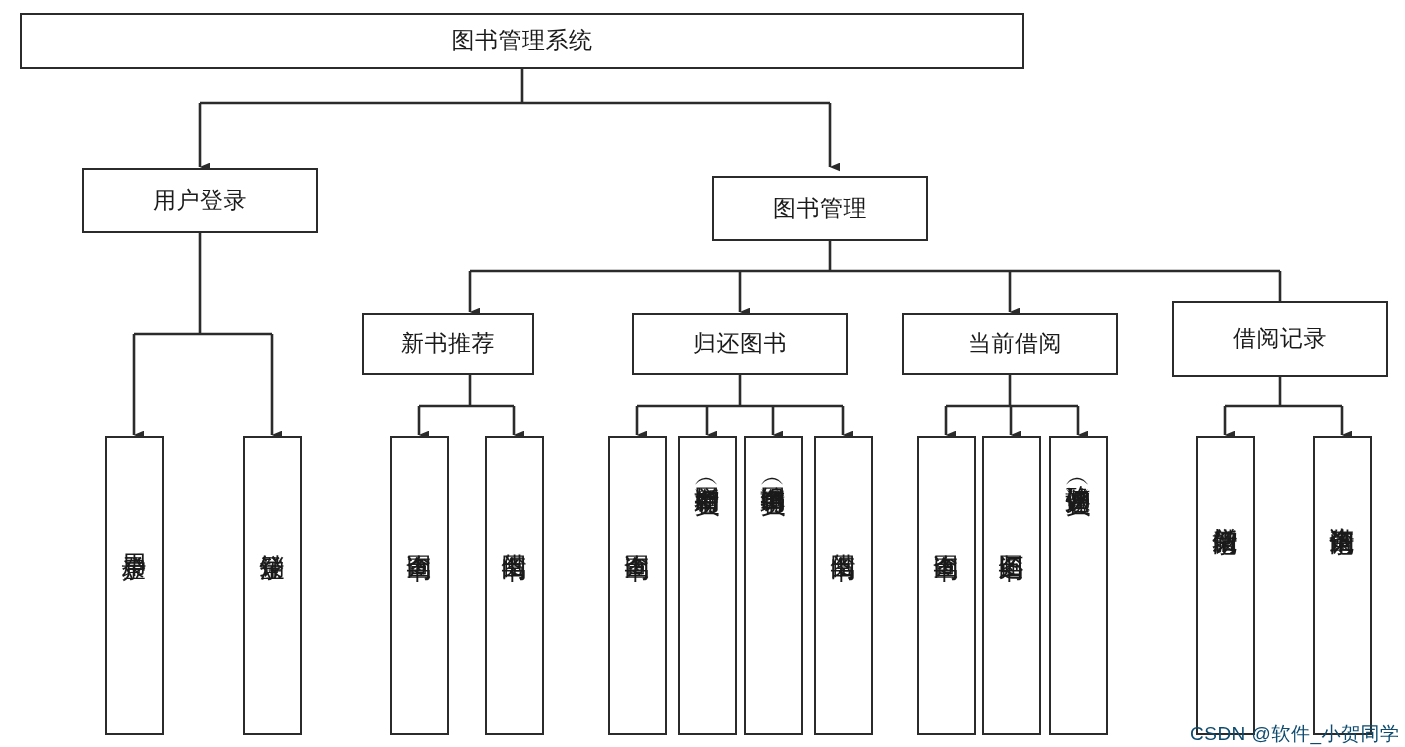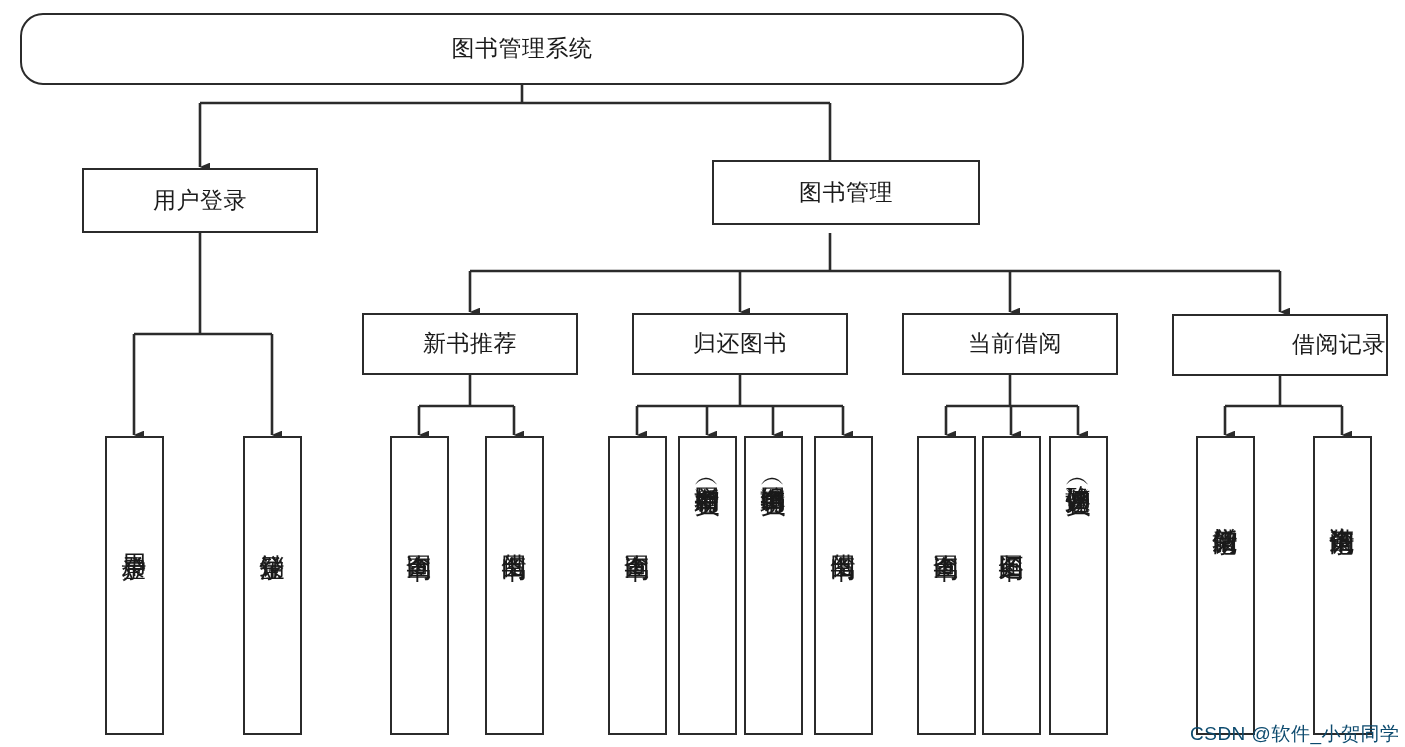--- a/index.html
+++ b/index.html
@@ -105,39 +105,39 @@
         <path d="M1011 406 L1011 435" marker-end="url(#arrowhead)"></path>
         <path d="M1078 406 L1078 435" marker-end="url(#arrowhead)"></path>
         <path d="M1280 375 L1280 406"></path>
         <path d="M1225 406 L1342 406"></path>
         <path d="M1225 406 L1225 435" marker-end="url(#arrowhead)"></path>
         <path d="M1342 406 L1342 435" marker-end="url(#arrowhead)"></path>
       </g>
   </svg>
 
   <div id="nodes-layer">
-      <div class="node horiz" style="left: 20px; top: 13px; width: 1004px; height: 72px; border-radius: 23px;">
+      <div class="node horiz" style="left: 20px; top: 13px; width: 1004px; height: 56px;">
         <div class="node-label">图书管理系统</div>
       </div>
       <div class="node horiz" style="left: 82px; top: 168px; width: 236px; height: 65px;">
         <div class="node-label">用户登录</div>
       </div>
-      <div class="node horiz" style="left: 712px; top: 160px; width: 268px; height: 65px; justify-content: center;">
+      <div class="node horiz" style="left: 712px; top: 176px; width: 216px; height: 65px; justify-content: center;">
         <div class="node-label">图书管理</div>
       </div>
-      <div class="node horiz" style="left: 362px; top: 313px; width: 216px; height: 62px;">
+      <div class="node horiz" style="left: 362px; top: 313px; width: 172px; height: 62px;">
         <div class="node-label">新书推荐</div>
       </div>
       <div class="node horiz" style="left: 632px; top: 313px; width: 216px; height: 62px;">
         <div class="node-label">归还图书</div>
       </div>
       <div class="node horiz" style="left: 902px; top: 313px; width: 216px; height: 62px; padding-left: 10px;">
         <div class="node-label">当前借阅</div>
       </div>
-      <div class="node horiz" style="left: 1172px; top: 314px; width: 216px; height: 62px; justify-content: flex-end;">
+      <div class="node horiz" style="left: 1172px; top: 301px; width: 216px; height: 76px;">
         <div class="node-label">借阅记录</div>
       </div>
       <div class="node vert" style="left: 105px; top: 436px; width: 59px; height: 299px;">
         <div class="node-label" style="padding-top: 95.5px;">用户登录</div>
       </div>
       <div class="node vert" style="left: 243px; top: 436px; width: 59px; height: 299px;">
         <div class="node-label" style="padding-top: 95.5px;">注销登录</div>
       </div>
       <div class="node vert" style="left: 390px; top: 436px; width: 59px; height: 299px;">
         <div class="node-label" style="padding-top: 95.5px;">查询图书</div>

